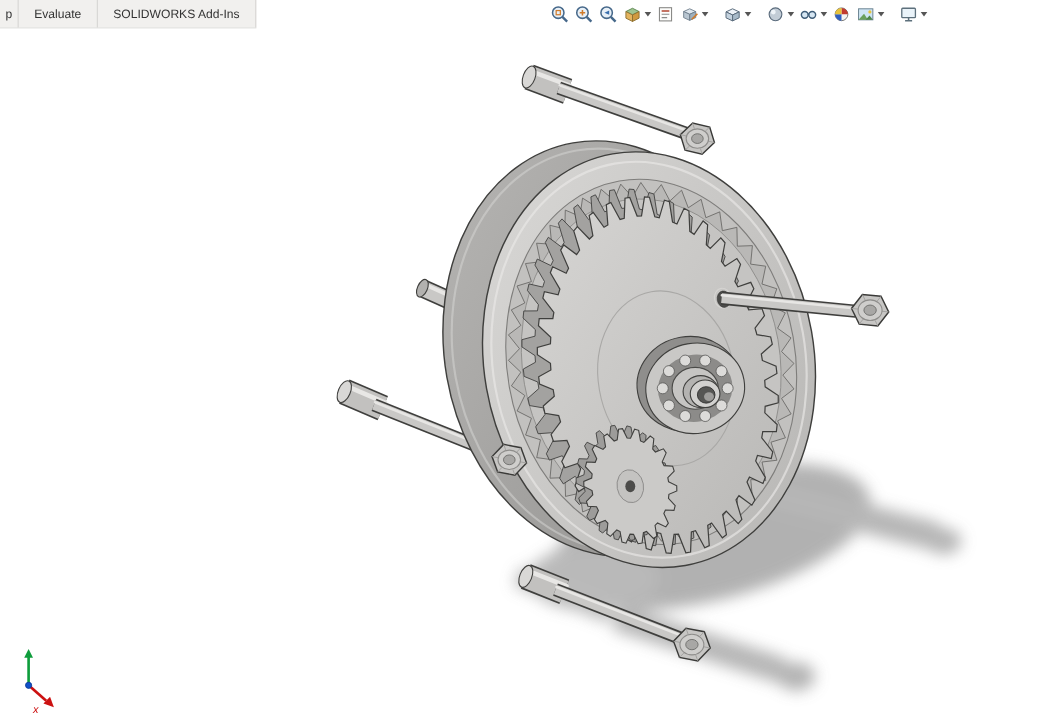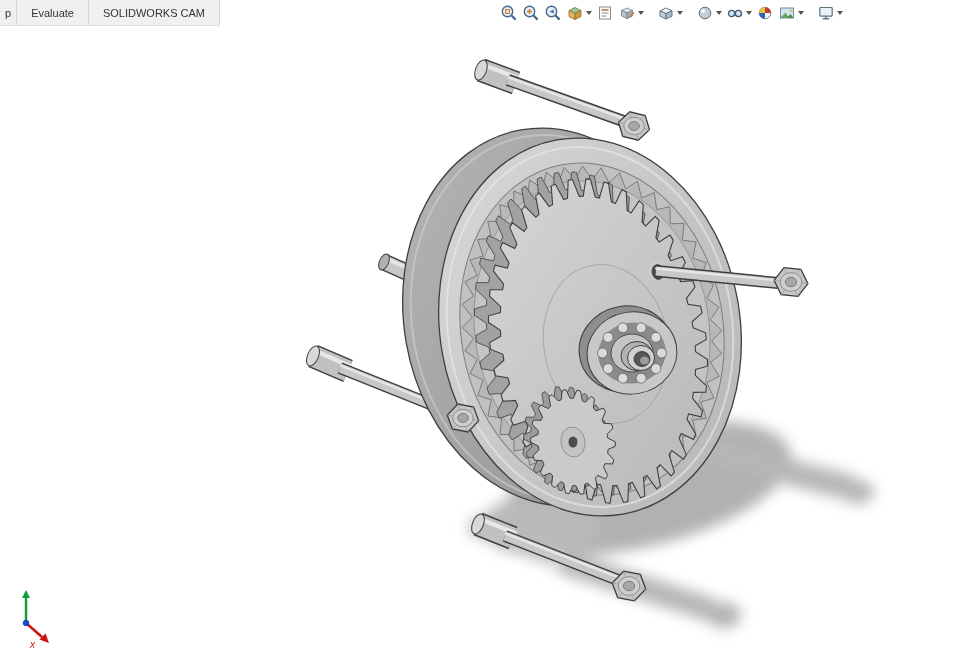--- a/index.html
+++ b/index.html
@@ -26,21 +26,21 @@
 
 <div class="topbar">
   <div class="tabstrip">
     <div class="tab partial">
       <span>p</span>
     </div>
     <div class="tab">
       <span>Evaluate</span>
     </div>
     <div class="tab">
-      <span>SOLIDWORKS CAM</span>
+      <span>SOLIDWORKS Add-Ins</span>
     </div>
   </div>
   <div class="headsup" id="headsup">
       <div class="hicon">
         <svg width="18" height="18" viewBox="0 0 18 18">
           <circle cx="7.5" cy="7.5" r="5.2" fill="#e8f0f7" stroke="#46688a" stroke-width="1.4"></circle>
           <rect x="5.6" y="5.6" width="3.8" height="3.8" fill="none" stroke="#cf7a2a" stroke-width="1.1"></rect>
           <line x1="11.3" y1="11.3" x2="15.6" y2="15.6" stroke="#46688a" stroke-width="2.2"></line>
         </svg>
       </div>

